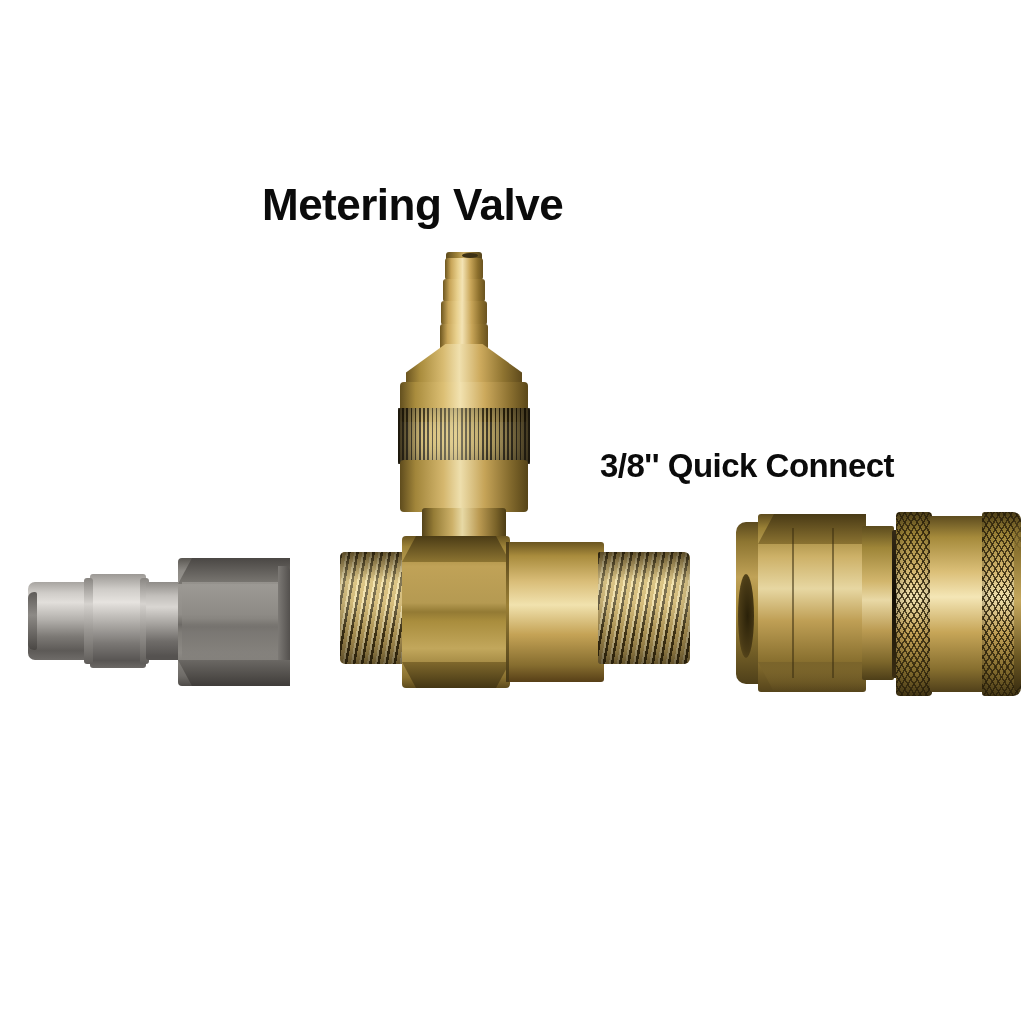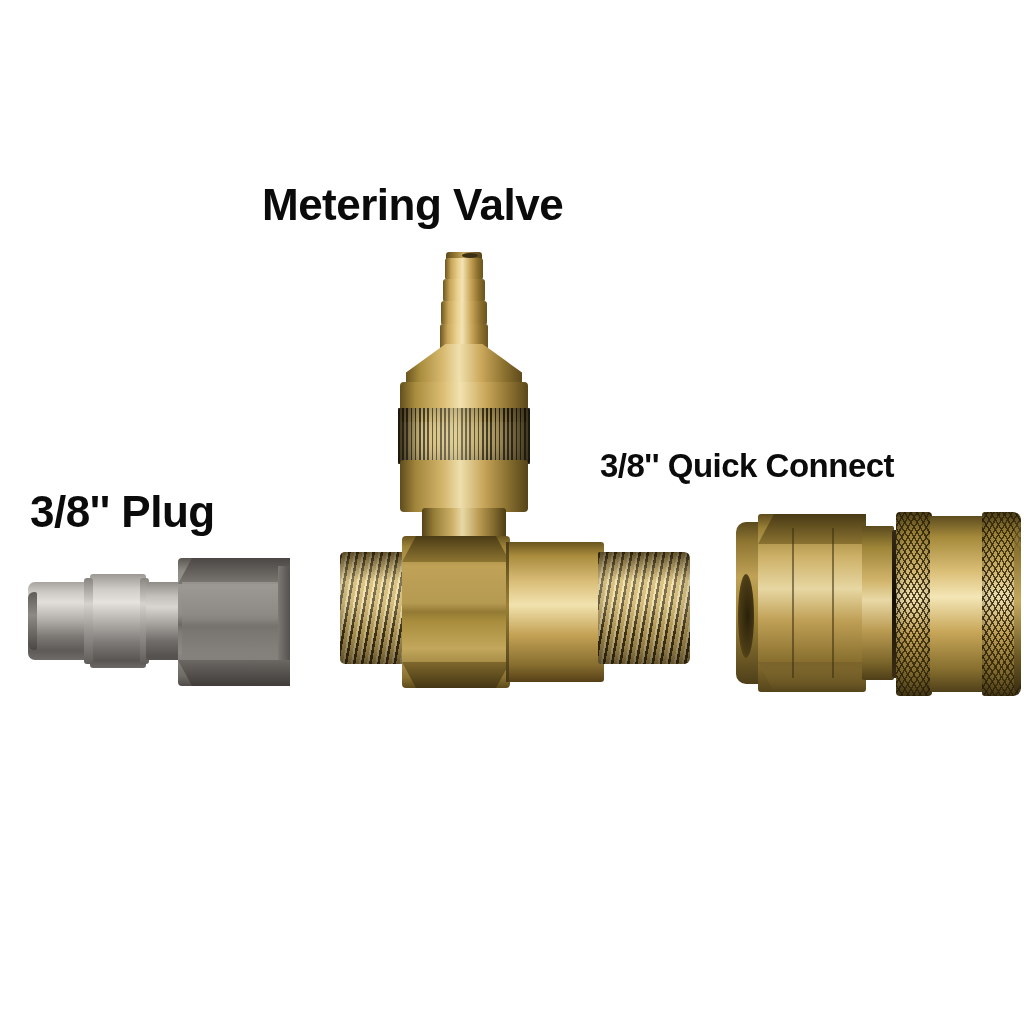--- a/index.html
+++ b/index.html
@@ -283,21 +283,20 @@
     border-radius:0 7px 7px 0;
   }
 </style>
 </head>
 <body>
 
 <div id="stage">
 
   <div class="label" id="lbl-metering">Metering Valve</div>
 
-  <div class="label" id="lbl-plug">3/8'' Plug</div>
 
   <div class="label" id="lbl-qc">3/8'' Quick Connect</div>
 
 
   <div class="part" id="plug">
     <div class="steel-nose"></div>
     <div class="steel-mid"></div>
     <div class="steel-ring" id="ring1"></div>
     <div class="steel-ring" id="ring2"></div>
     <div class="steel-step"></div>

